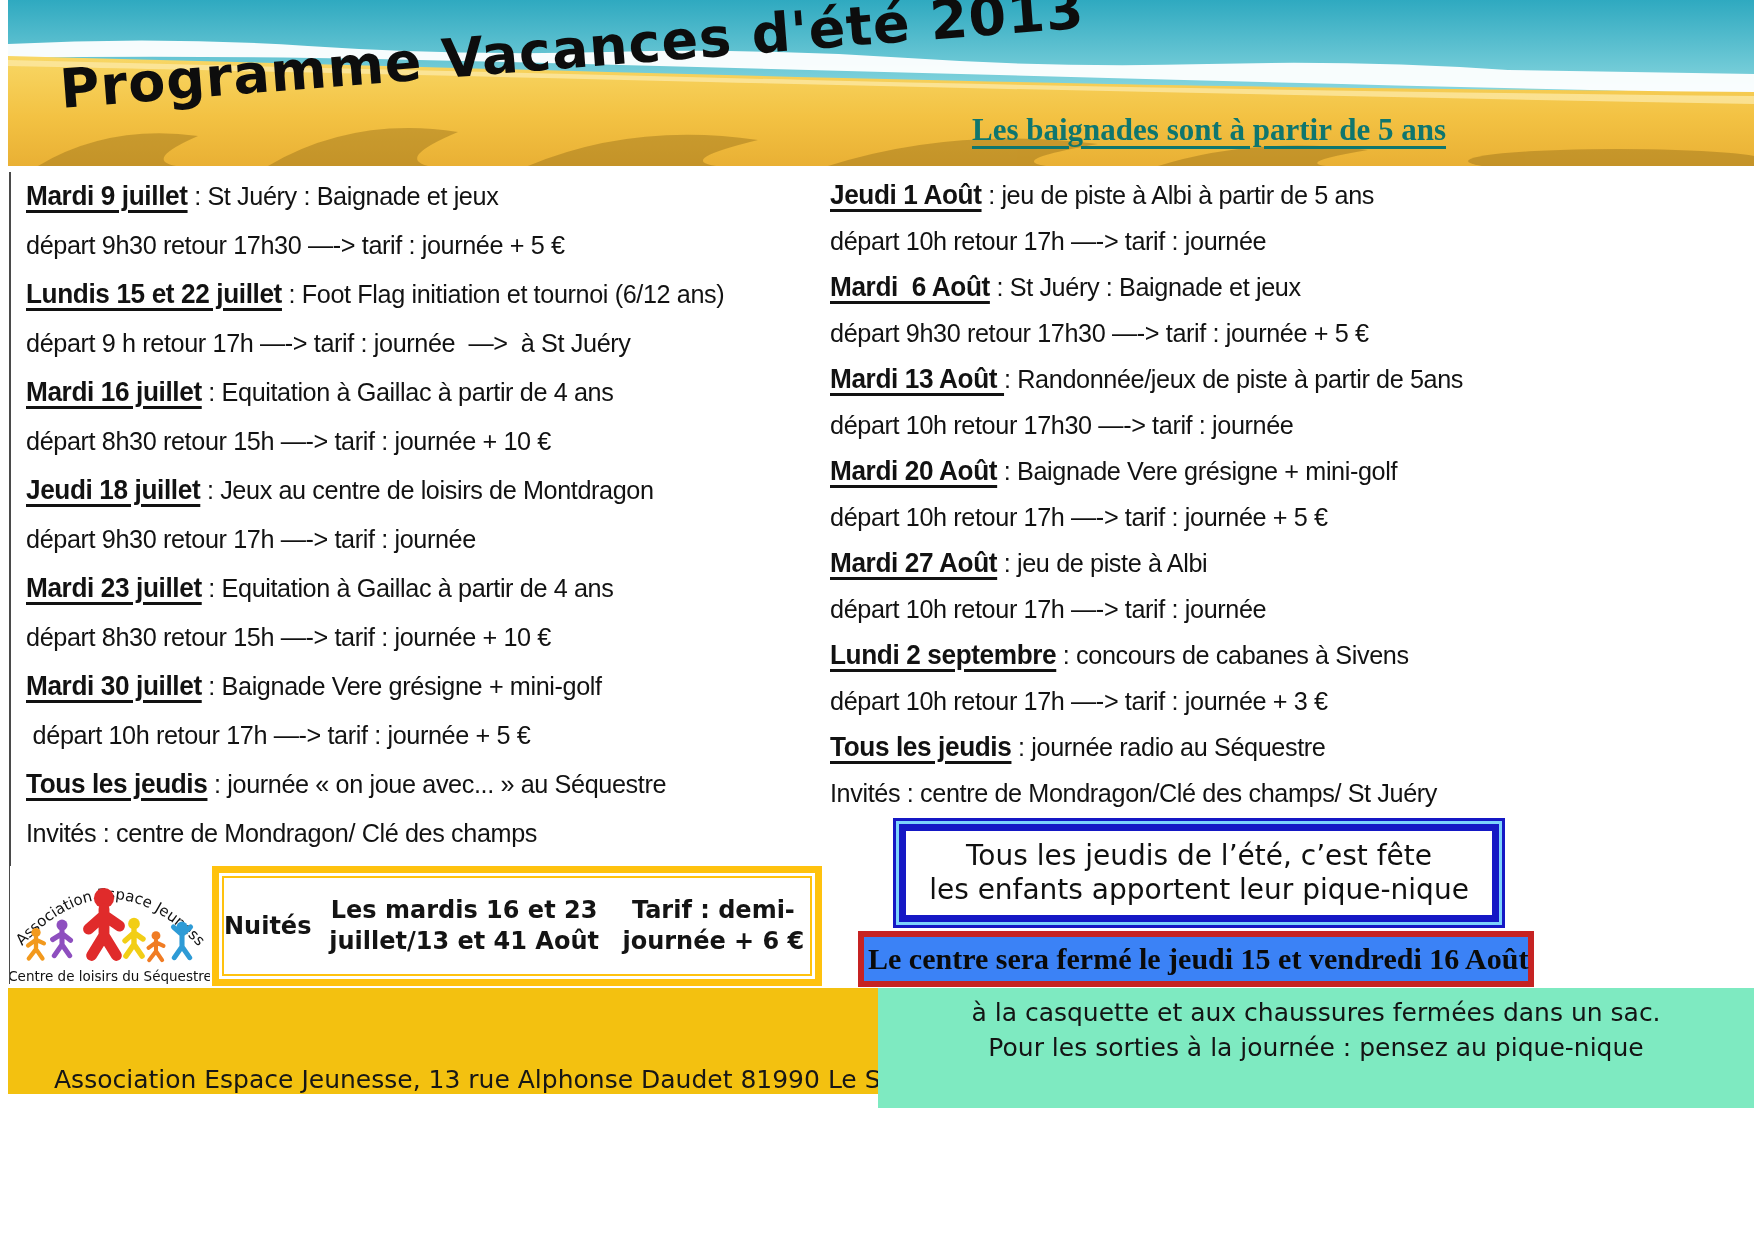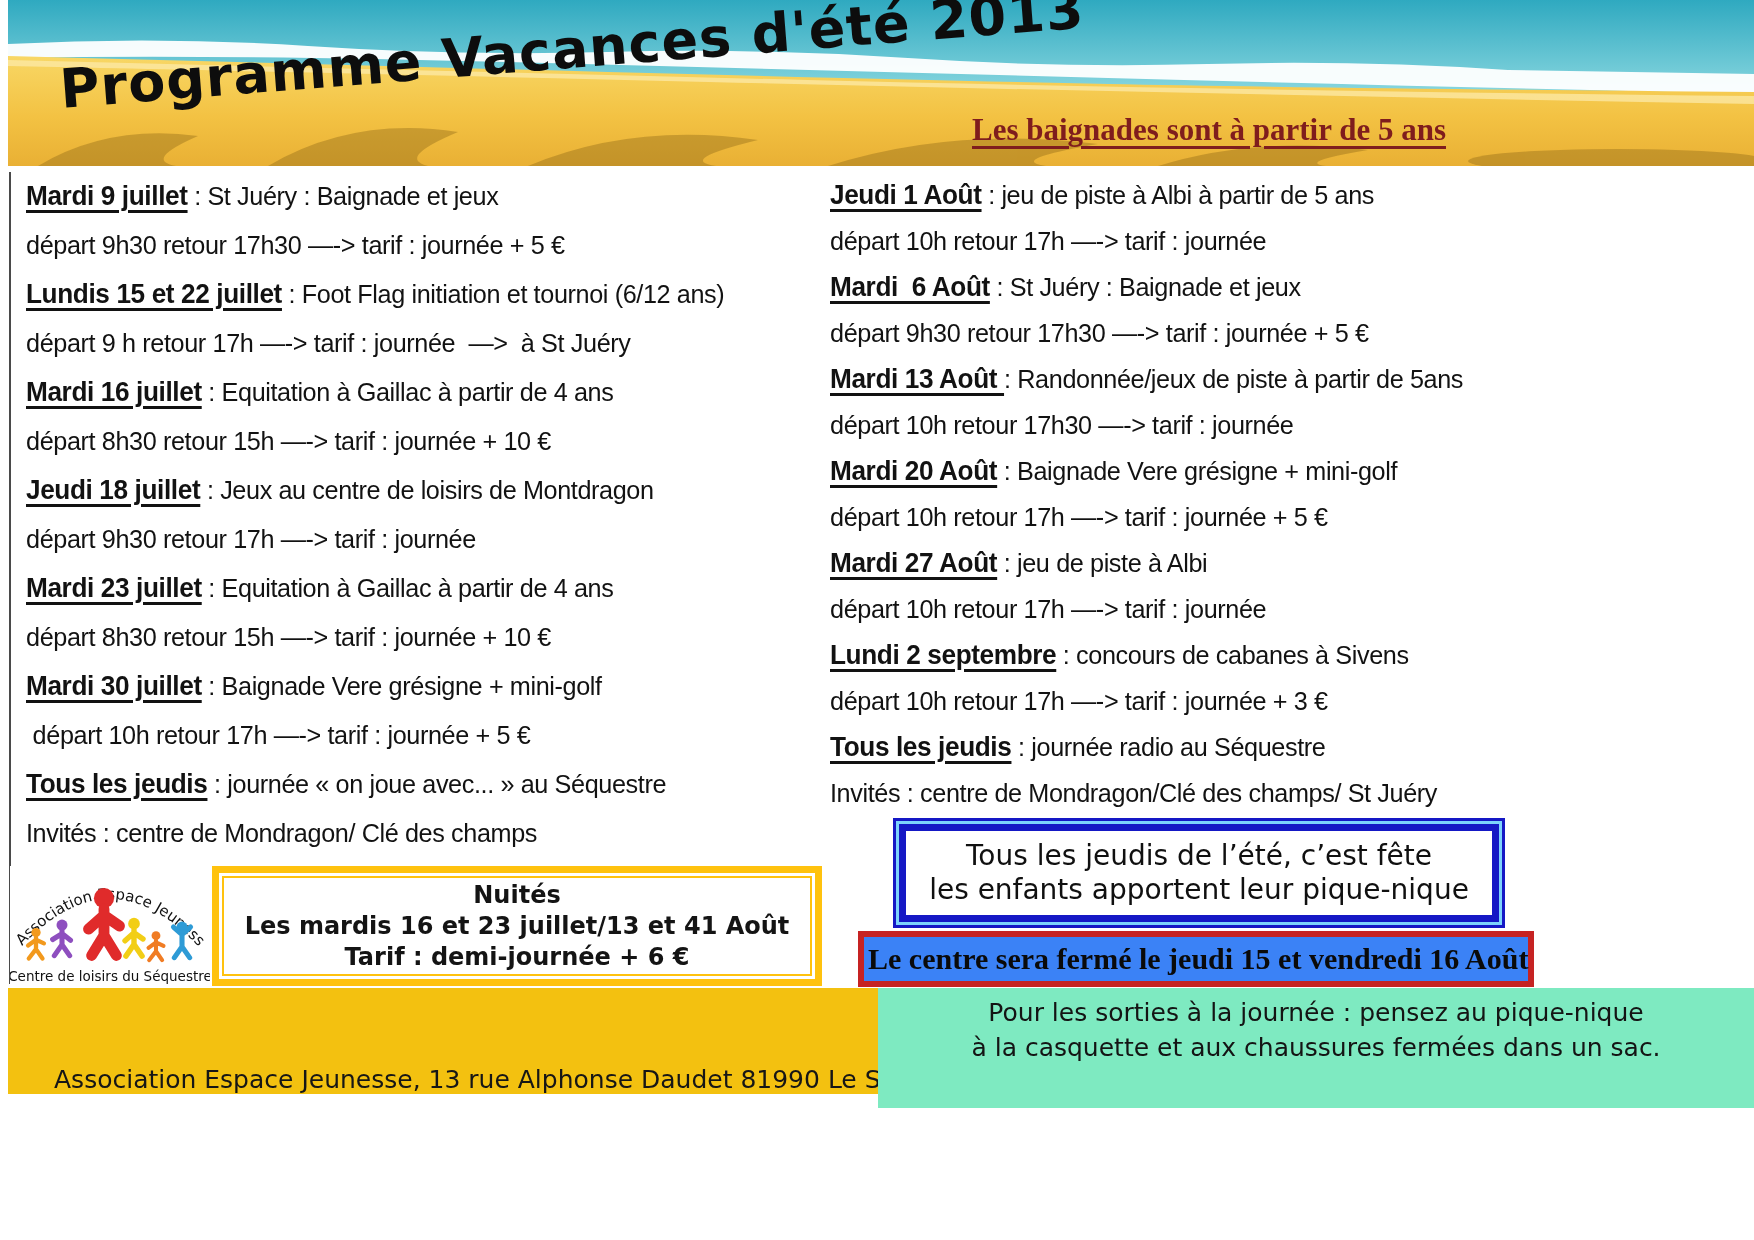--- a/index.html
+++ b/index.html
@@ -12,21 +12,21 @@
   .banner svg{display:block;width:100%;height:100%;}
   .page-title{
     position:absolute;left:52px;top:58px;
     font-family:"DejaVu Sans",sans-serif;font-weight:bold;
     font-size:54px;letter-spacing:1px;color:#0d0d0d;
     transform:rotate(-4.5deg);transform-origin:left center;white-space:nowrap;
   }
   .swim-note{
     position:absolute;left:972px;top:112px;
     font-family:"Liberation Serif",serif;font-weight:bold;font-size:31px;
-    color:#7f1d1d;text-decoration:underline;text-decoration-thickness:3px;
+    color:#0f766e;text-decoration:underline;text-decoration-thickness:3px;
     text-underline-offset:6px;white-space:nowrap;
   }
   
   .left-rule{position:absolute;left:9px;top:172px;width:2px;height:812px;background:#4a4a4a;}
   
   .col{position:absolute;top:172px;}
   .col-left{left:26px;width:802px;}
   .col-right{left:830px;width:918px;}
   .line{
     display:flex;align-items:center;white-space:pre;
@@ -42,21 +42,21 @@
   
   .logo{position:absolute;left:10px;top:866px;width:200px;height:122px;background:#fff;}
   .logo svg{display:block;width:100%;height:100%;}
   
   .nuites-outer{
     position:absolute;left:212px;top:866px;width:610px;height:120px;
     border:7px solid #FFC20E;background:#fff;box-sizing:border-box;padding:3px;
   }
   .nuites-inner{
     border:2px solid #FFC20E;box-sizing:border-box;width:100%;height:100%;
-    display:flex;flex-direction:column;justify-content:center;align-items:center;
+    display:flex;justify-content:center;align-items:center;
     font-family:"DejaVu Sans",sans-serif;font-weight:bold;font-size:24px;
     line-height:31px;text-align:center;color:#141414;
   }
   
   .party-outer{
     position:absolute;left:893px;top:818px;width:612px;
     border:3px solid #1518C5;background:#7dd3fc;box-sizing:border-box;padding:3px;
   }
   .party-inner{
     border:7px solid #1518C5;box-sizing:border-box;background:#fff;
@@ -211,15 +211,15 @@
 </div>
 
 <div class="closure-box">Le centre sera fermé le jeudi 15 et vendredi 16 Août</div>
 
 <div class="contact-footer">
   <div class="addr">Association Espace Jeunesse, 13 rue Alphonse Daudet 81990 Le Séquestre</div>
   
 </div>
 
 <div class="tips-box">
+  <div>à la casquette et aux chaussures fermées dans un sac.</div>
   <div>Pour les sorties à la journée :  pensez au pique-nique</div>
-  <div>à la casquette et aux chaussures fermées dans un sac.</div>
 </div>
 
 </body></html>

